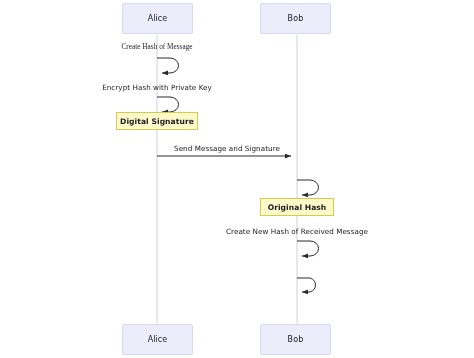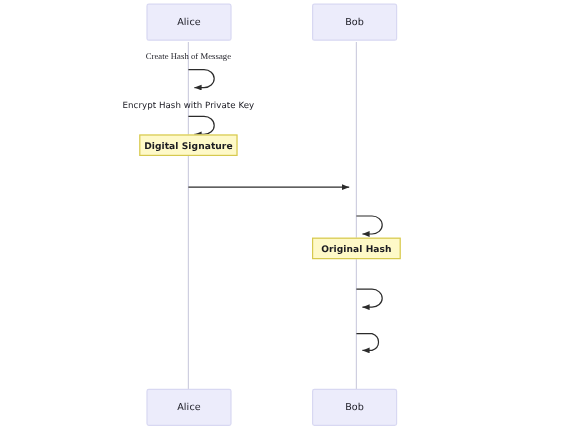--- a/index.html
+++ b/index.html
@@ -119,22 +119,24 @@
   </div>
 
   <div class="participant-box" style="left:248px; top:3px; width:71px; height:31px;">
     <span>Bob</span>
   </div>
 
   <div class="msg-label" style="left:145px; top:43px;font-family:Liberation Serif, serif;">Create Hash of Message</div>
 
   <div class="msg-label" style="left:145px; top:83px;">Encrypt Hash with Private Key</div>
 
+  <div class="msg-label" style="left:215px; top:144px;">Send Message and Signature</div>
 
 
+  <div class="msg-label" style="left:285px; top:227px;">Create New Hash of Received Message</div>
 
 
   <div class="note-box" style="left:248px; top:198px; width:74px; height:18px;">
     <span>Original Hash</span>
   </div>
 
   <div class="note-box" style="left:104px; top:112px; width:82px; height:18px;">
     <span>Digital Signature</span>
   </div>
 

